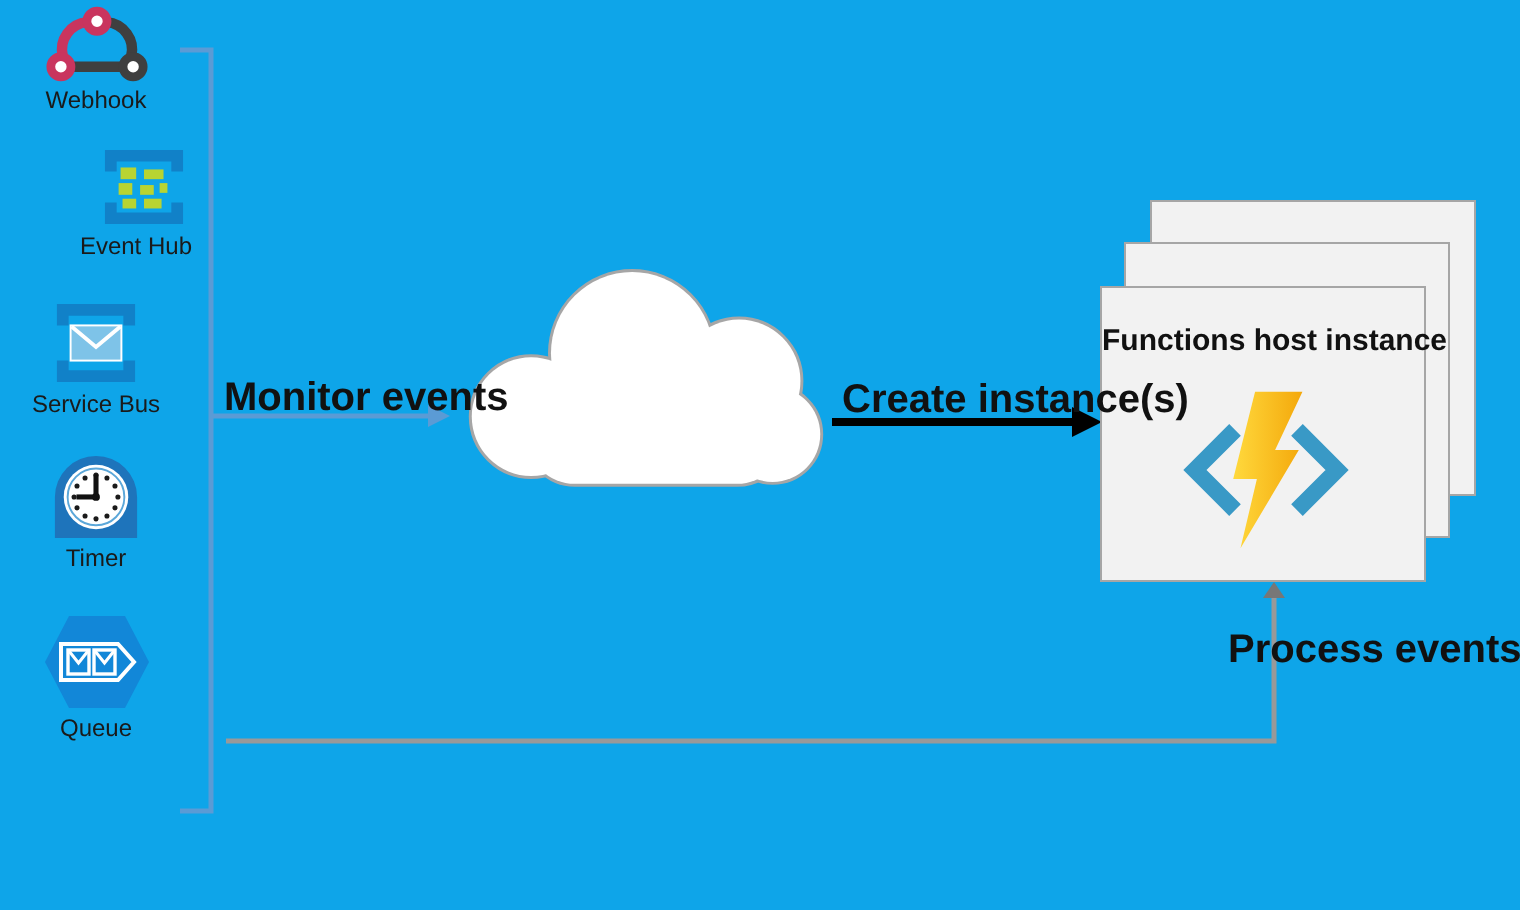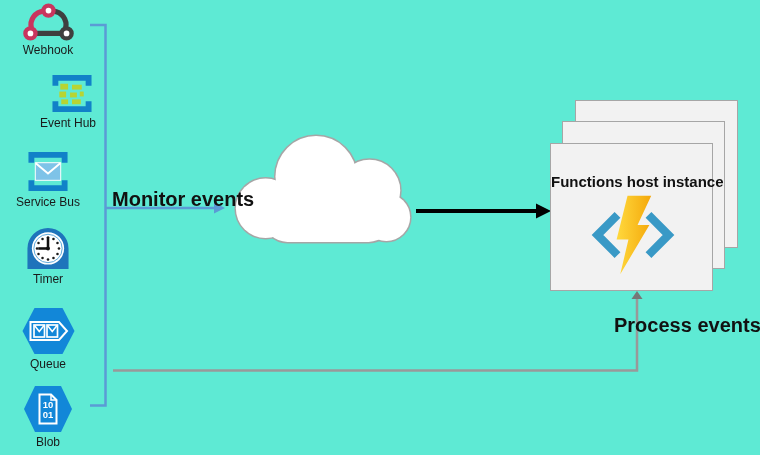--- a/index.html
+++ b/index.html
@@ -1,17 +1,17 @@
 <!DOCTYPE html>
 <html><head>
 <meta charset="utf-8">
 <style>
   html,body{margin:0;padding:0;background:#ffffff;}
   .stage{
-    position:relative;width:760px;height:455px;background:#5eead4;
+    position:relative;width:760px;height:455px;background:#0ea5e9;
     font-family:"Liberation Sans",sans-serif;overflow:hidden;
   }
   .abs{position:absolute;}
   svg{display:block;}
   .source-item{
     position:absolute;left:0;width:96px;display:flex;flex-direction:column;
     align-items:center;gap:3px;
   }
   .source-label{
     font-size:12px;color:#1a1a1a;line-height:1.1;white-space:nowrap;
@@ -26,21 +26,21 @@
     font-size:26px;color:#2b2b2b;letter-spacing:0.2px;
   }
   .host-box{
     position:absolute;width:163px;height:148px;background:#F2F2F2;
     border:1.5px solid #A6A6A6;box-sizing:border-box;
   }
   .host-box.back{left:575px;top:100px;}
   .host-box.mid{left:562px;top:121px;}
   .host-box.front{left:550px;top:143px;}
   .host-title{
-    margin-top:29px;text-align:center;font-size:15px;font-weight:bold;
+    margin-top:18px;text-align:center;font-size:15px;font-weight:bold;
     color:#111111;white-space:nowrap;
   }
   .host-logo{position:absolute;left:38px;top:50px;}
 </style>
 </head>
 <body>
 
 <div class="stage">
 
   <svg class="abs" width="760" height="455" viewBox="0 0 760 455">
@@ -127,30 +127,20 @@
       <polygon points="13,1 41,1 53,24 41,47 13,47 1,24" fill="#1287D8"></polygon>
       <path d="M9,15 H37.5 L45.5,24 L37.5,33 H9 Z" fill="none" stroke="#ffffff" stroke-width="2"></path>
       <rect x="12.5" y="18" width="10.5" height="12" fill="none" stroke="#ffffff" stroke-width="1.7"></rect>
       <polyline points="13,18.5 17.75,24.5 22.5,18.5" fill="none" stroke="#ffffff" stroke-width="1.5"></polyline>
       <rect x="25.5" y="18" width="10.5" height="12" fill="none" stroke="#ffffff" stroke-width="1.7"></rect>
       <polyline points="26,18.5 30.75,24.5 35.5,18.5" fill="none" stroke="#ffffff" stroke-width="1.5"></polyline>
     </svg>
     <div class="source-label">Queue</div>
   </div>
 
-  <div class="source-item" style="top:385px;">
-    <svg width="50" height="48" viewBox="0 0 50 48">
-      <polygon points="12,1 38,1 49,24 38,47 12,47 1,24" fill="#1287D8"></polygon>
-      <path d="M16.5,9.5 H28 L33.5,15 V38.5 H16.5 Z" fill="none" stroke="#ffffff" stroke-width="2"></path>
-      <path d="M28,9.5 V15 H33.5" fill="none" stroke="#ffffff" stroke-width="1.5"></path>
-      <text x="25" y="22.5" text-anchor="middle" fill="#ffffff" font-size="9.5" font-weight="bold" font-family="Liberation Sans, sans-serif">10</text>
-      <text x="25" y="33" text-anchor="middle" fill="#ffffff" font-size="9.5" font-weight="bold" font-family="Liberation Sans, sans-serif">01</text>
-    </svg>
-    <div class="source-label">Blob</div>
-  </div>
 
   <div class="cloud-wrap">
     <svg width="198" height="121" viewBox="0 0 200 122">
       <g stroke="#A6A6A6" stroke-width="3" fill="#ffffff">
         <circle cx="42" cy="84" r="30"></circle>
         <circle cx="93" cy="52" r="41"></circle>
         <circle cx="147" cy="66" r="31"></circle>
         <circle cx="164" cy="93" r="24"></circle>
         <rect x="40" y="70" width="130" height="48" rx="24"></rect>
       </g>
@@ -175,15 +165,16 @@
           <stop offset="1" stop-color="#F4A80B"></stop>
         </linearGradient>
       </defs>
       <polyline points="31,23 9,45 31,67" fill="none" stroke="#3999C6" stroke-width="9"></polyline>
       <polyline points="65,23 87,45 65,67" fill="none" stroke="#3999C6" stroke-width="9"></polyline>
       <polygon points="42,2 68,2 53,34 66,34 34,88 43,50 30,50" fill="url(#boltGrad)"></polygon>
     </svg>
   </div>
 
   <div class="edge-label" style="left:112px;top:188px;">Monitor events</div>
+  <div class="edge-label" style="left:421px;top:189px;">Create instance(s)</div>
   <div class="edge-label" style="left:614px;top:314px;">Process events</div>
 
 </div>
 
 </body></html>

